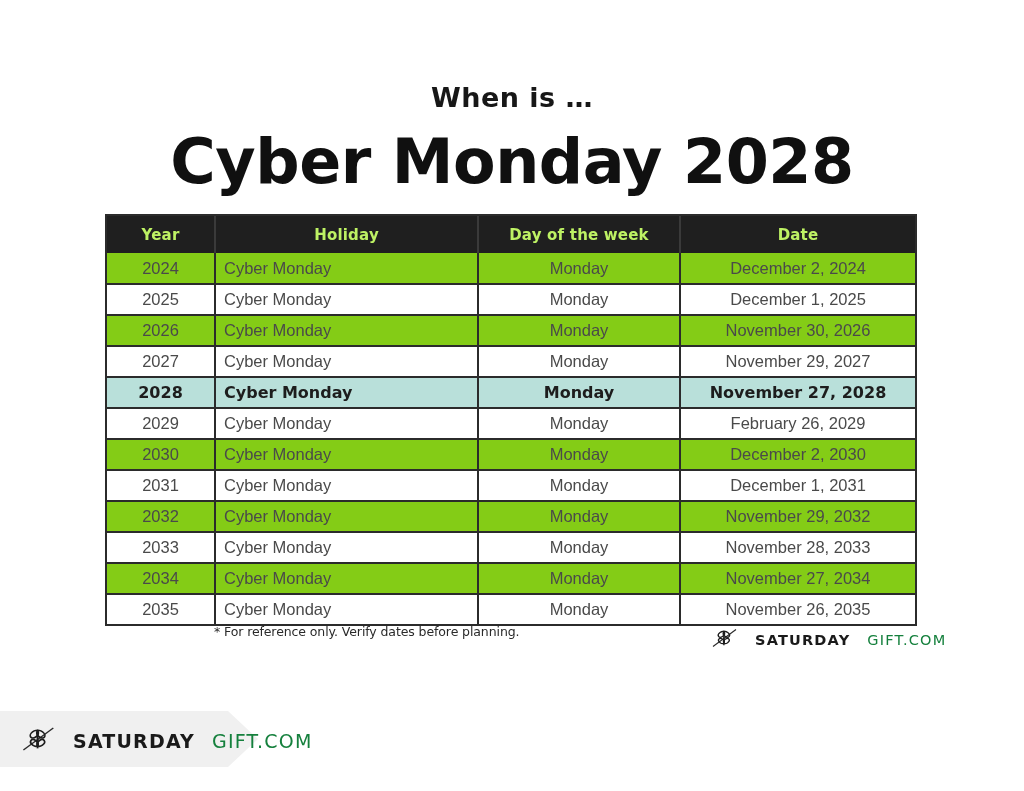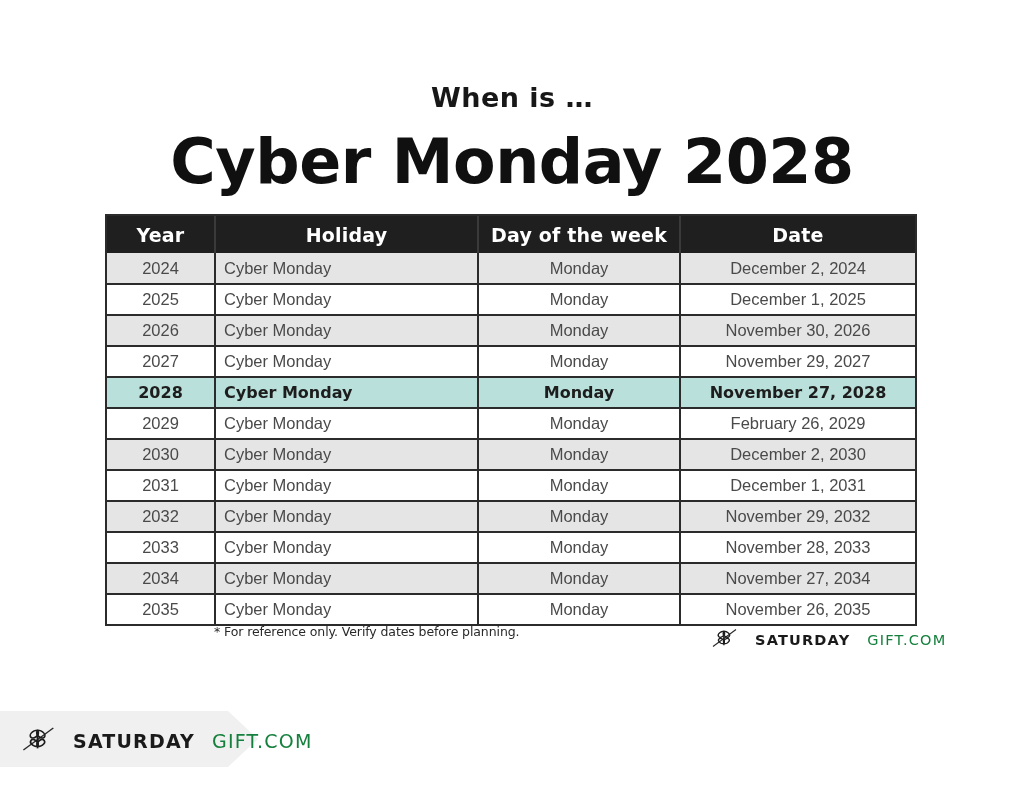--- a/index.html
+++ b/index.html
@@ -61,23 +61,23 @@
     table-layout: fixed;
   }
 
   table.cal col.c-year  { width: 108px; }
   table.cal col.c-hol   { width: 263px; }
   table.cal col.c-dow   { width: 202px; }
   table.cal col.c-date  { width: 235px; }
 
   table.cal th {
     background: #1f1f1f;
-    color: #ffffff;
-    font-family: "DejaVu Sans", sans-serif;
-    font-size: 19px;
+    color: #bef264;
+    font-family: "DejaVu Sans", sans-serif;
+    font-size: 15px;
     font-weight: bold;
     height: 37px;
     text-align: center;
     vertical-align: middle;
     border-right: 2px solid #3a3a3a;
     letter-spacing: 0.2px;
   }
   table.cal th:last-child { border-right: none; }
 
   table.cal td {
@@ -91,21 +91,21 @@
     border-bottom: 2px solid #2b2b2b;
     white-space: nowrap;
     overflow: hidden;
   }
   table.cal td:last-child  { border-right: none; }
   table.cal td.col-hol {
     text-align: left;
     padding-left: 8px;
   }
 
-  table.cal tbody tr.alt td { background: #e5e5e5; margin-top: 16px; }
+  table.cal tbody tr.alt td { background: #84cc16; margin-top: 16px; }
   table.cal tbody tr.plain td { background: #ffffff; }
 
   table.cal tbody tr.hl td {
     background: #b9e0da;
     color: #1d1d1d;
     font-weight: bold;
     font-family: "DejaVu Sans", sans-serif;
     font-size: 16px;
   }
 

